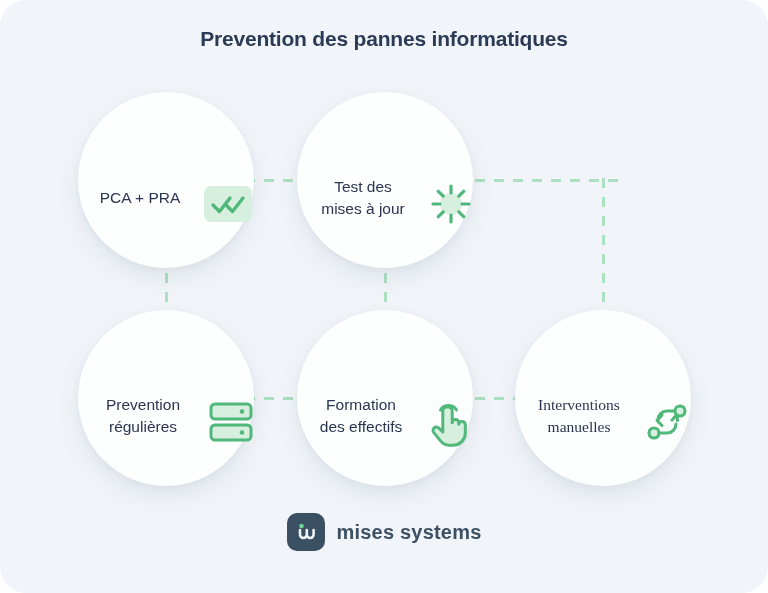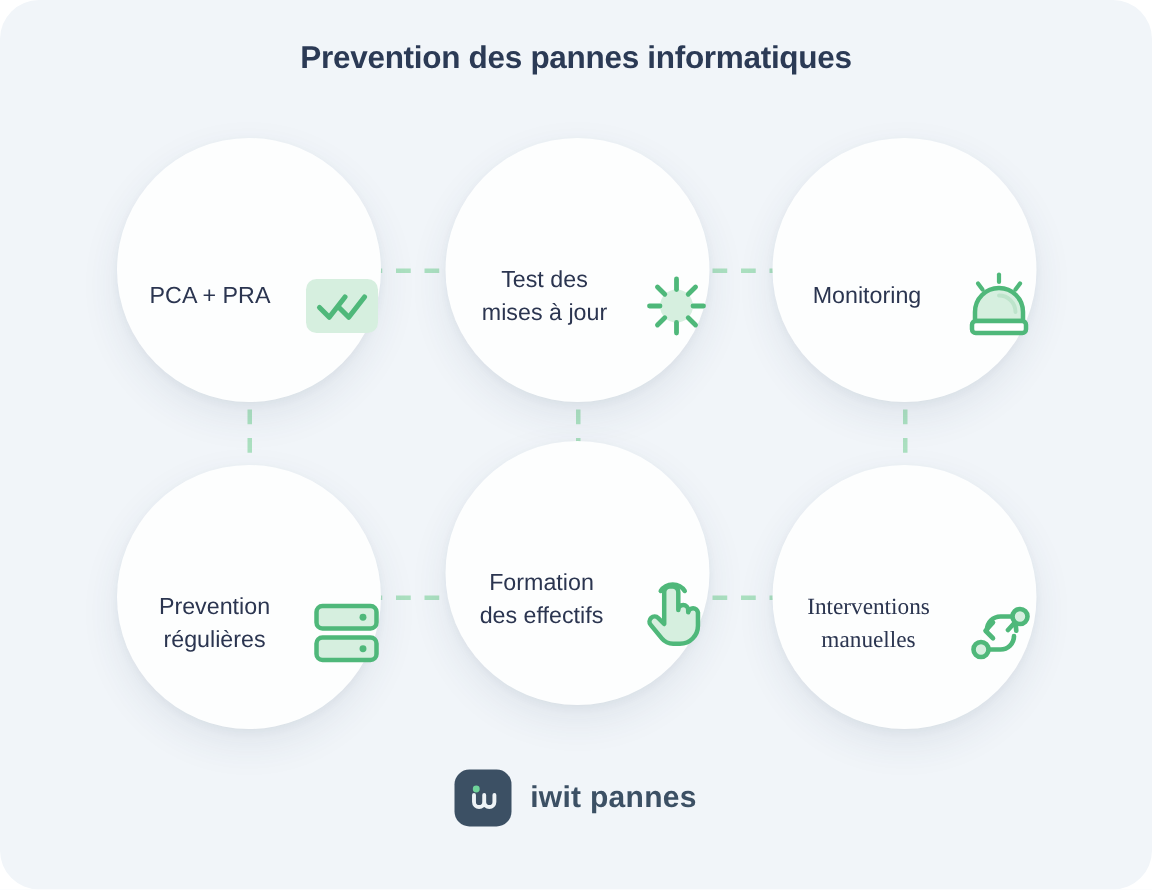--- a/index.html
+++ b/index.html
@@ -155,50 +155,35 @@
           <line x1="33" y1="22" x2="40" y2="22"></line>
           <line x1="9.3" y1="9.3" x2="14.2" y2="14.2"></line>
           <line x1="29.8" y1="29.8" x2="34.7" y2="34.7"></line>
           <line x1="9.3" y1="34.7" x2="14.2" y2="29.8"></line>
           <line x1="29.8" y1="14.2" x2="34.7" y2="9.3"></line>
         </g>
       </svg>
     </div>
   </div>
 
-  <div class="node" style="left:603px; top:180px;">
-    <div class="node-label">Monitoring</div>
-    <div class="node-icon">
-      <svg width="50" height="48" viewBox="0 0 50 48">
-        <g stroke="#4fb87a" stroke-width="2.8" stroke-linecap="round">
-          <line x1="25" y1="3" x2="25" y2="8"></line>
-          <line x1="11" y1="9" x2="14" y2="13"></line>
-          <line x1="39" y1="9" x2="36" y2="13"></line>
-        </g>
-        <path d="M9 34 v-6 a16 16 0 0 1 32 0 v6 z" fill="#d6efdf" stroke="#4fb87a" stroke-width="3" stroke-linejoin="round"></path>
-        <path d="M25 17 a11 11 0 0 1 11 11" fill="none" stroke="#bde4cb" stroke-width="2.6" stroke-linecap="round"></path>
-        <rect x="7" y="34" width="36" height="8" rx="2.5" fill="#ffffff" stroke="#4fb87a" stroke-width="3" stroke-linejoin="round"></rect>
-      </svg>
-    </div>
-  </div>
 
   <div class="node" style="left:166px; top:398px;">
     <div class="node-label">Prevention
 régulières</div>
     <div class="node-icon">
       <svg width="46" height="44" viewBox="0 0 46 44">
         <rect x="3" y="4" width="40" height="15" rx="4" fill="#d6efdf" stroke="#4fb87a" stroke-width="3"></rect>
         <rect x="3" y="25" width="40" height="15" rx="4" fill="#d6efdf" stroke="#4fb87a" stroke-width="3"></rect>
         <circle cx="34" cy="11.5" r="2.3" fill="#4fb87a"></circle>
         <circle cx="34" cy="32.5" r="2.3" fill="#4fb87a"></circle>
       </svg>
     </div>
   </div>
 
-  <div class="node" style="left:385px; top:382px;">
+  <div class="node" style="left:385px; top:398px;">
     <div class="node-label">Formation
 des effectifs</div>
     <div class="node-icon">
       <svg width="48" height="50" viewBox="0 0 48 50">
         <path d="M15.5 13 a9.5 9.5 0 0 1 16 0" fill="none" stroke="#4fb87a" stroke-width="3" stroke-linecap="round"></path>
         <path d="M23.5 9.5 v20 M23.5 24 a3.6 3.6 0 0 1 7.2 0 v4
                  M30.7 26 a3.6 3.6 0 0 1 7.2 0 v4
                  M37.9 28.5 a3.3 3.3 0 0 1 6.6 0" fill="none" stroke="none"></path>
         <path d="M23.5 10
                  a3.7 3.7 0 0 1 3.7 3.7
@@ -236,16 +221,16 @@
     </div>
   </div>
 
   <div class="footer">
     <div class="logo-mark">
       <svg width="26" height="26" viewBox="0 0 26 26">
         <circle cx="8.5" cy="7" r="2.3" fill="#6fd39a"></circle>
         <path d="M7 11 v4.6 a3.4 3.4 0 0 0 6.8 0 M13.8 11 v4.6 a3.4 3.4 0 0 0 6.8 0 v-4.6" fill="none" stroke="#eef3f6" stroke-width="2.6" stroke-linecap="round" stroke-linejoin="round"></path>
       </svg>
     </div>
-    <div class="logo-text">iwit pannes</div>
+    <div class="logo-text">mises systems</div>
   </div>
 
 </div>
 
 </body></html>

